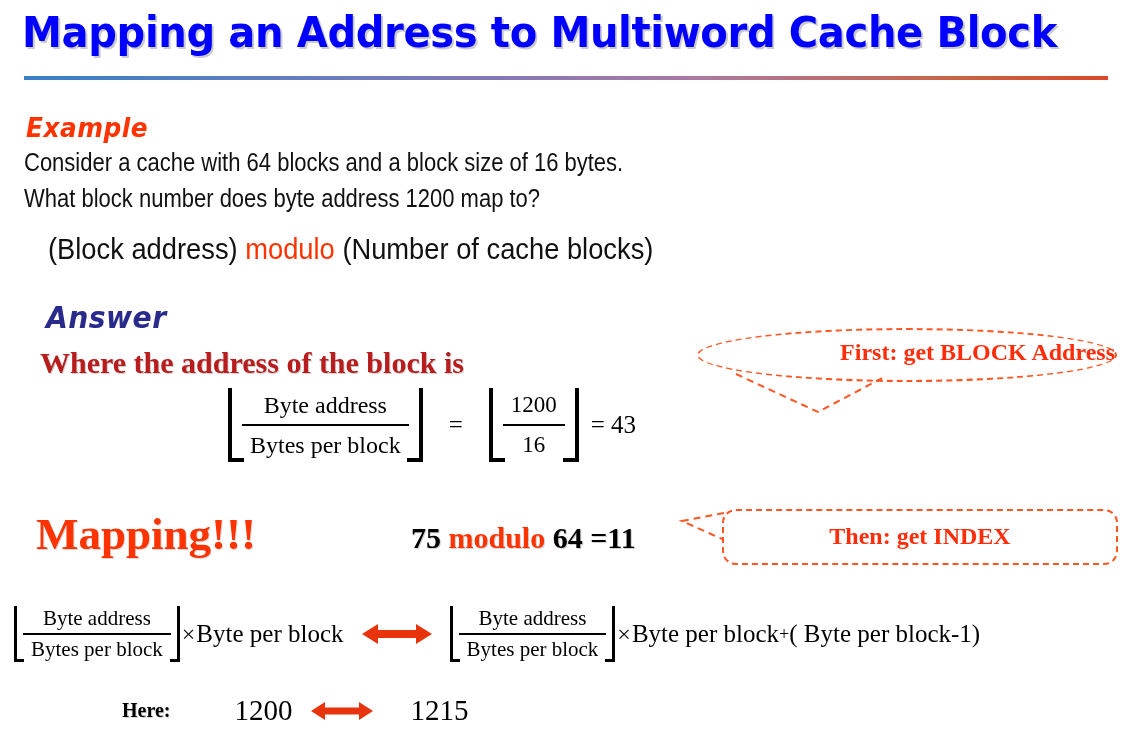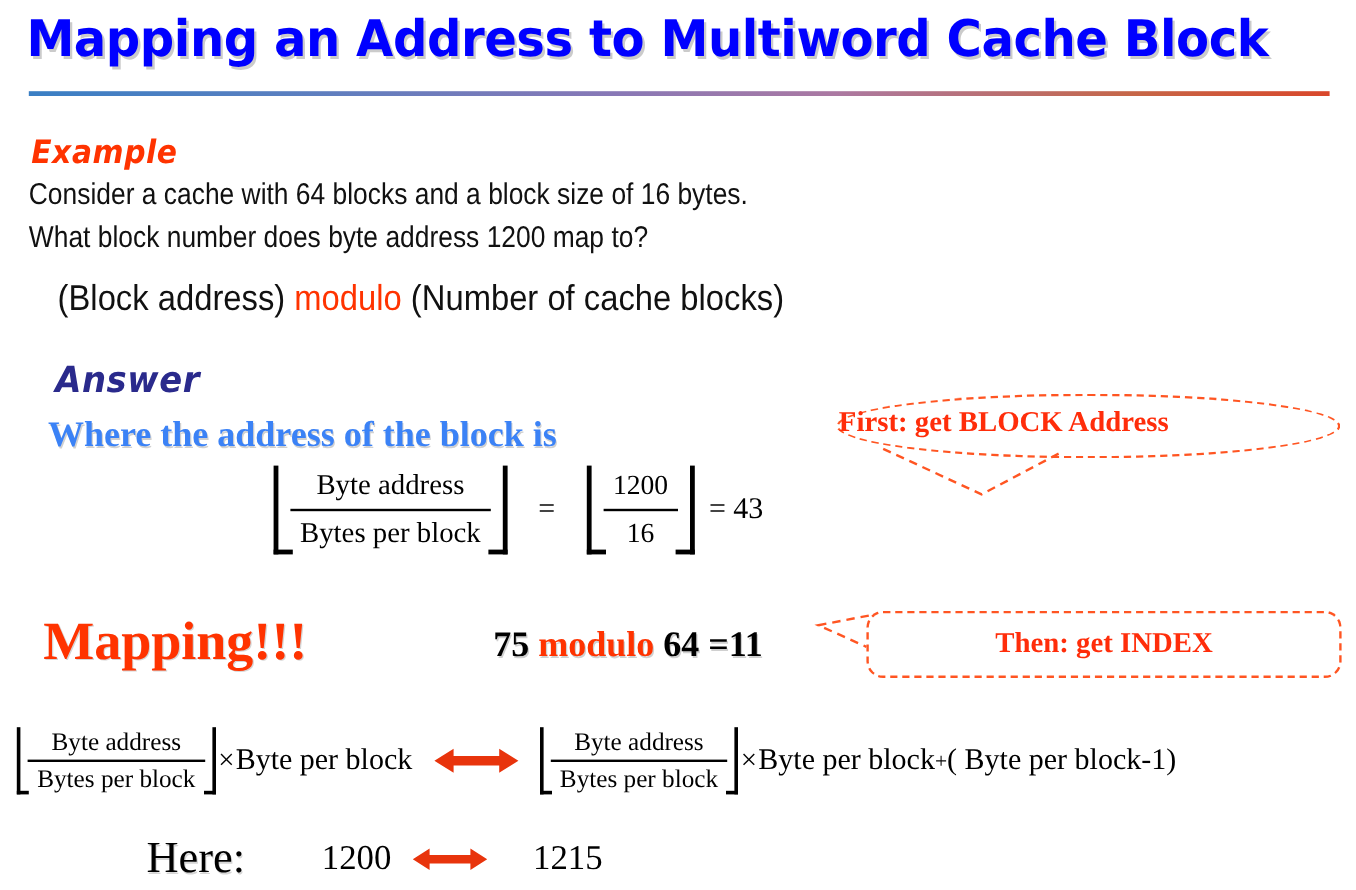--- a/index.html
+++ b/index.html
@@ -82,21 +82,21 @@
     font-size: 30px;
     color: #111111;
     transform: scaleX(0.91);
     transform-origin: left center;
   }
   .red { color: #ff3300; }
 
   .serif-bold {
     font-family: "Liberation Serif", serif;
     font-weight: bold;
-    color: #3b82f6;
+    color: #b91c1c;
   }
   .where-line {
     left: 40px; top: 346px;
     font-size: 30px;
     text-shadow: 1px 1px 0 rgba(120,120,120,0.35);
   }
 
   
   .floor {
     display: inline-block;
@@ -176,21 +176,21 @@
     position: absolute;
     left: 697px; top: 328px;
     width: 420px; height: 54px;
     border: 2px dashed #ff5522;
     border-radius: 50%;
     box-sizing: border-box;
   }
   .callout-ellipse .label {
     position: absolute;
     left: 0; right: 0; top: 9px;
-    text-align: left;
+    text-align: right;
     font-family: "Liberation Serif", serif;
     font-weight: bold;
     font-size: 24px;
     color: #ff2d0a;
   }
   .callout-tail-svg {
     position: absolute;
     left: 690px; top: 370px;
     width: 260px; height: 62px;
     overflow: visible;
@@ -244,21 +244,21 @@
 
   
   .here-row {
     position: absolute;
     left: 122px; top: 694px;
     display: flex;
     align-items: center;
     font-family: "Liberation Serif", serif;
     white-space: nowrap;
   }
-  .here-row .here-lbl { font-weight: normal; font-size: 37px; text-shadow: 1px 1px 0 rgba(120,120,120,0.3); }
+  .here-row .here-lbl { font-weight: bold; font-size: 20px; text-shadow: 1px 1px 0 rgba(120,120,120,0.3); }
   .here-row .num1 { font-size: 29px; margin-left: 64px; }
   .here-row .num2 { font-size: 29px; margin-left: 20px; }
 </style>
 </head>
 <body>
 
 <div class="slide-title">Mapping an Address to Multiword Cache Block</div>
 <div class="title-rule" style="background: linear-gradient(to right,#3a7fc4 0%,#5a7fc0 20%,#8878b6 45%,#ab79a2 62%,#c66647 85%,#d9472b 100%);"></div>
 
 <div class="abs comic example-lbl">Example</div>

